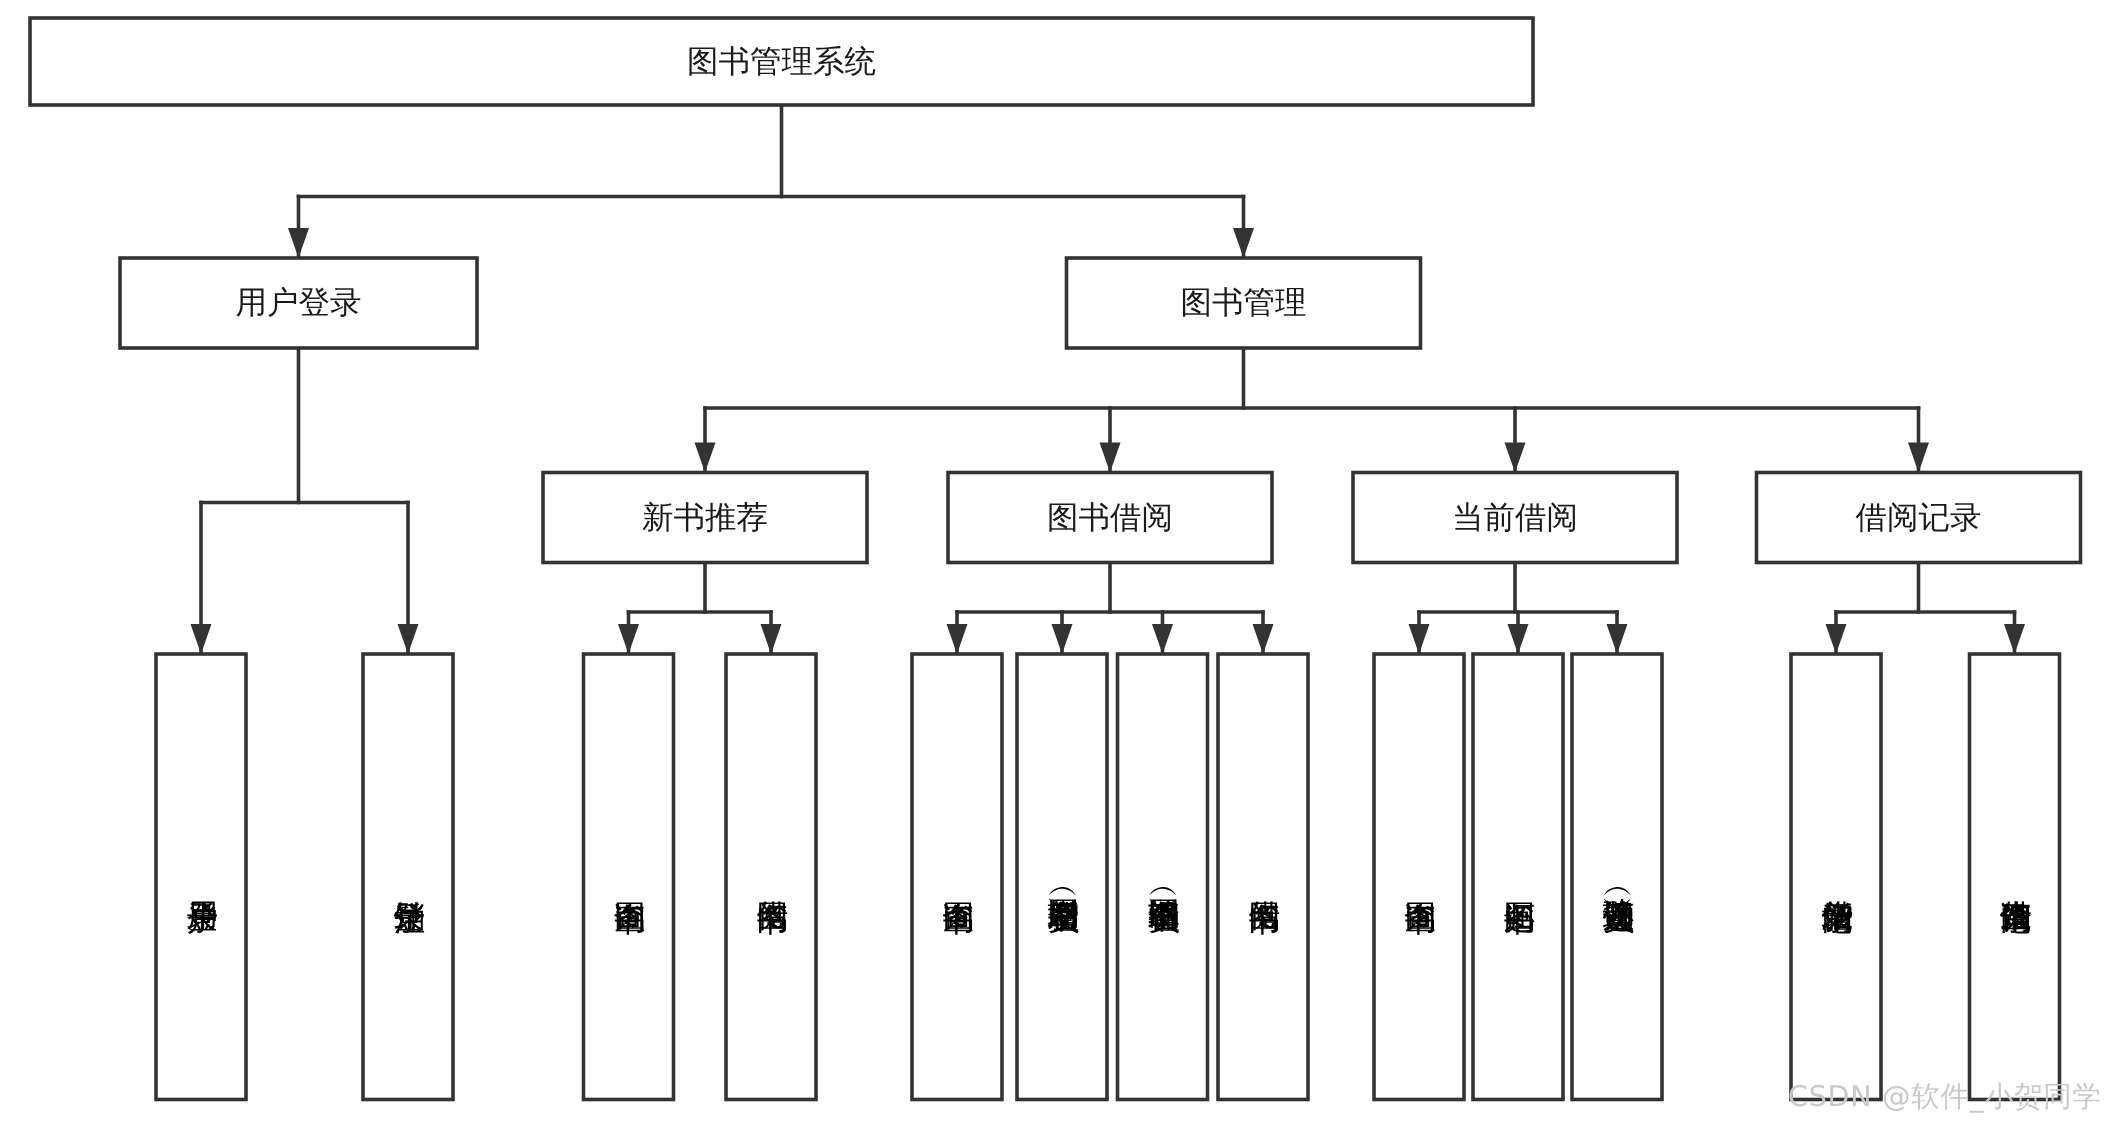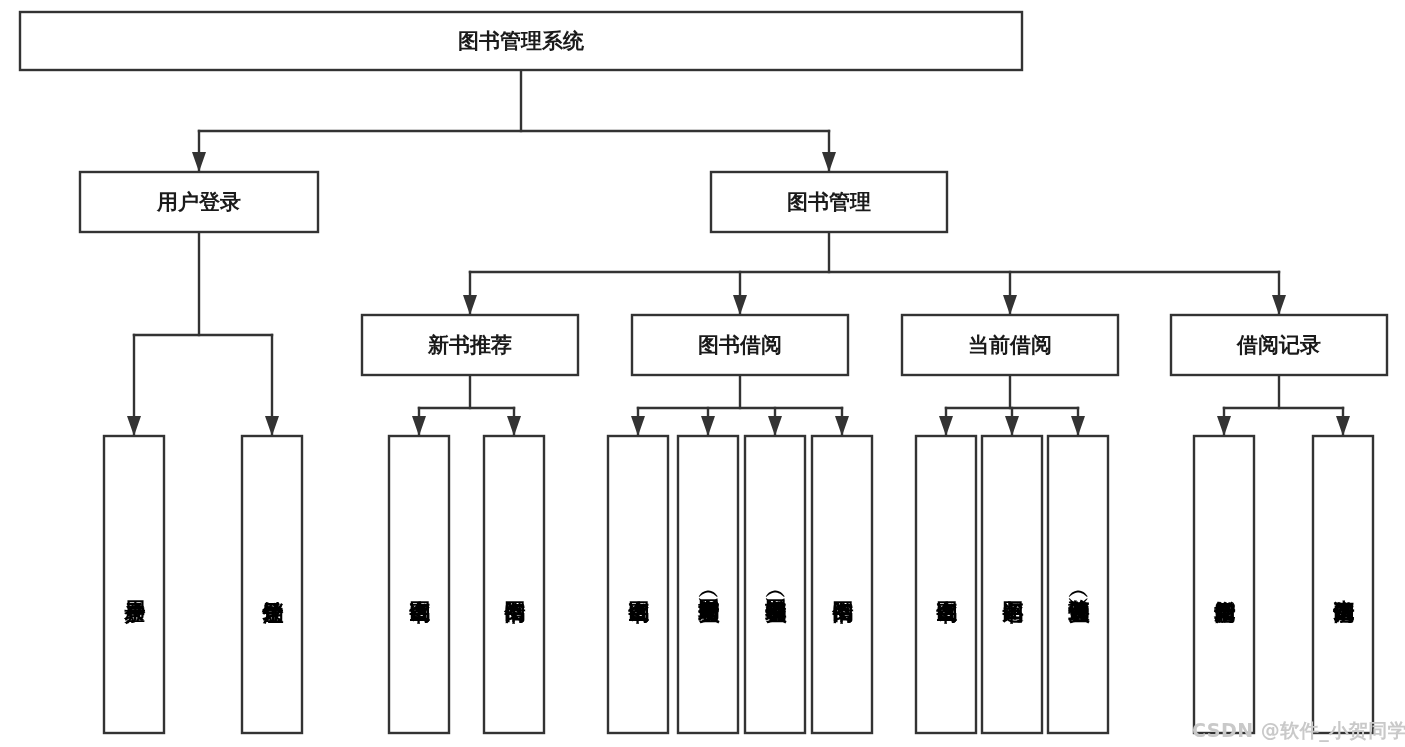--- a/index.html
+++ b/index.html
@@ -11,21 +11,20 @@
     width: 1405px;
     height: 747px;
     font-family: "DejaVu Sans", "Liberation Sans", sans-serif;
     overflow: hidden;
     position: relative;
   }
   #diagram-root {
     position: relative;
     width: 1405px;
     height: 747px;
-    font-weight: bold;
   }
   svg.flow {
     position: absolute;
     top: 0;
     left: 0;
     width: 1405px;
     height: 747px;
     display: block;
   }
   .node-box {

